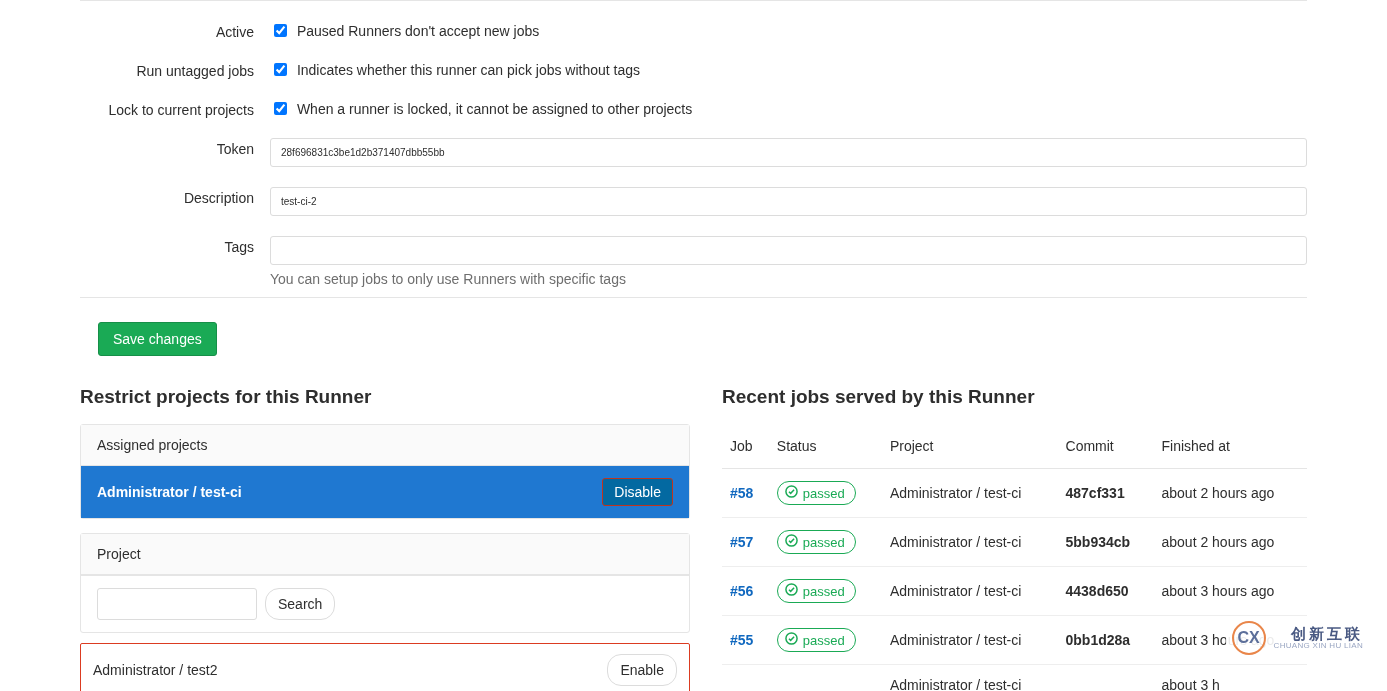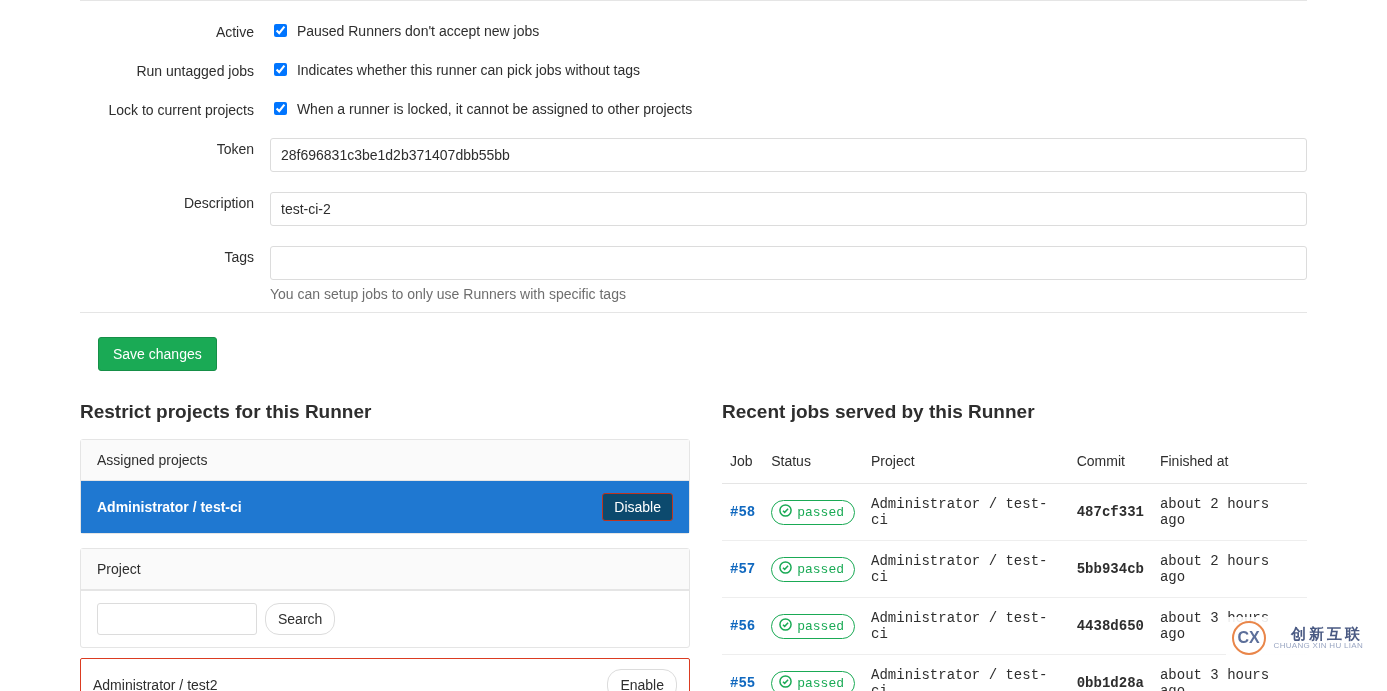--- a/index.html
+++ b/index.html
@@ -40,21 +40,21 @@
   }
   .help-text {
     color: #2e2e2e;
     vertical-align: middle;
   }
   .text-input {
     width: 100%;
     padding: 8px 10px;
     border: 1px solid #dcdcdc;
     border-radius: 3px;
-    font-size: 14px;
+    font-size: 10px;
     color: #2e2e2e;
     font-family: inherit;
   }
   .hint {
     margin-top: 6px;
     color: #6e6e6e;
     font-size: 14px;
   }
   .save-btn {
     background: #1aaa55;
@@ -93,21 +93,21 @@
   .assigned-row {
     background: #1f78d1;
     color: #fff;
     padding: 12px 16px;
     display: flex;
     justify-content: space-between;
     align-items: center;
     font-weight: 600;
   }
   .disable-btn {
-    background: #0c4a6e;
+    background: #0369a1;
     color: #fff;
     border: 1px solid #c0341d;
     padding: 5px 11px;
     border-radius: 3px;
     font-size: 14px;
     cursor: pointer;
     font-weight: 400;
   }
   .panel2 {
     border: 1px solid #e5e5e5;
@@ -156,21 +156,20 @@
     font-weight: 400;
     color: #2e2e2e;
     padding: 14px 8px 14px 8px;
     border-bottom: 1px solid #e5e5e5;
     margin-left: 44px;
   }
   table.jobs td {
     padding: 12px 8px;
     border-bottom: 1px solid #eeeeee;
     vertical-align: middle;
-    font-family: Liberation Mono, monospace;
   }
   .job-link {
     color: #1068bf;
     font-weight: 600;
     text-decoration: none;
   }
   .status-badge {
     display: inline-flex;
     align-items: center;
     gap: 5px;

